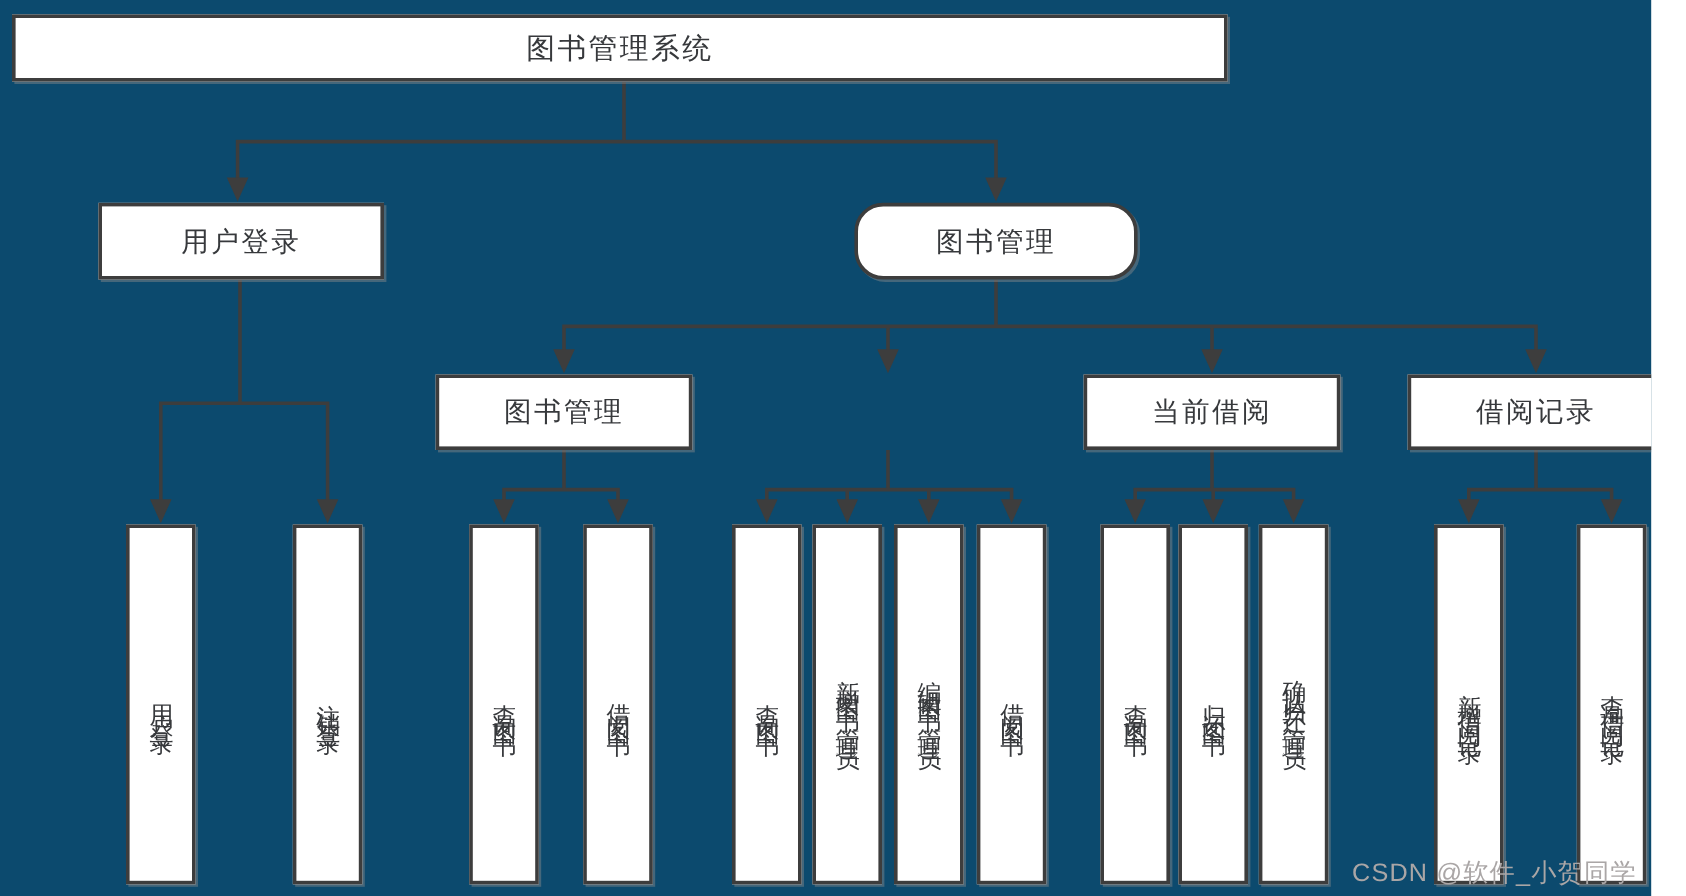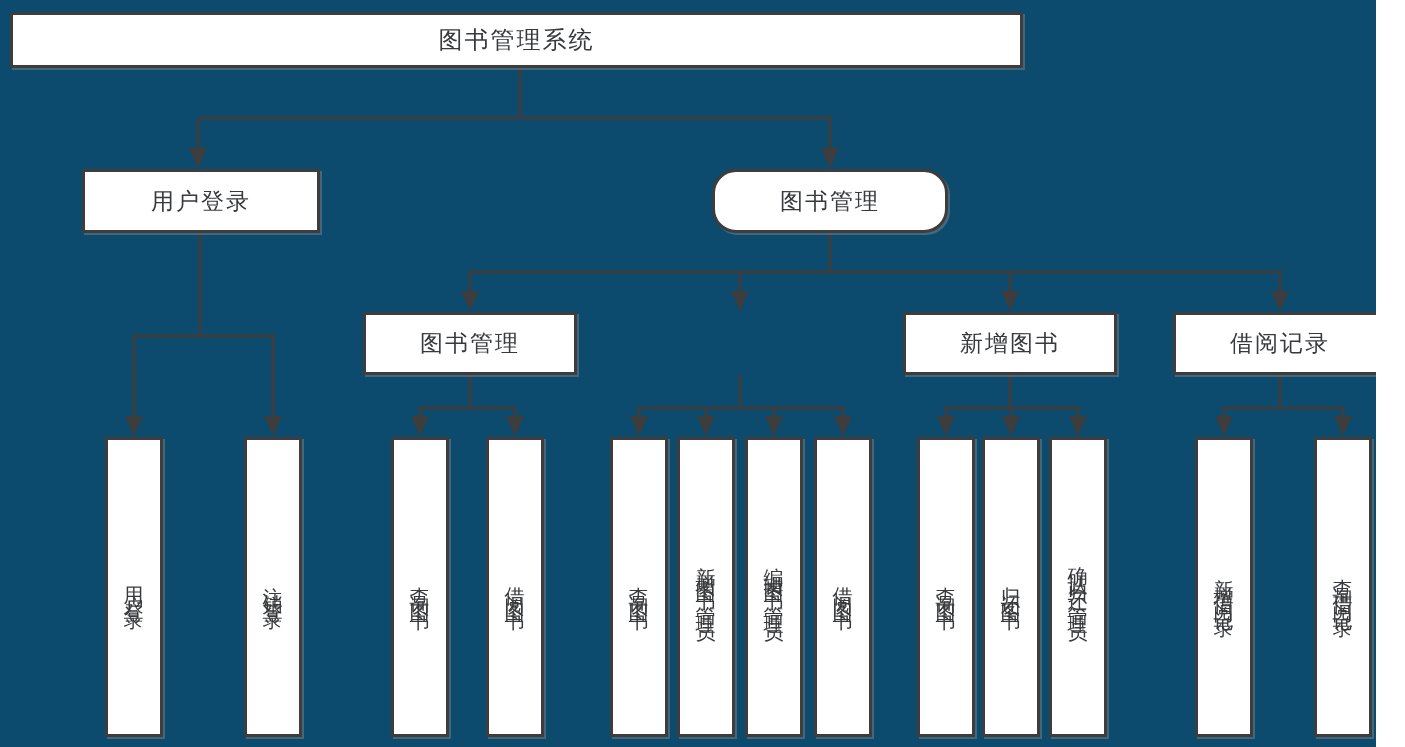--- a/index.html
+++ b/index.html
@@ -115,21 +115,21 @@
     <span>用户登录</span>
   </div>
   <div class="node hbox" style="left:712px; top:169px; width:236px; height:64px;border-radius:24px;">
     <span>图书管理</span>
   </div>
 
   <div class="node hbox" style="left:363px; top:312px; width:214px; height:63px;">
     <span>图书管理</span>
   </div>
   <div class="node hbox" style="left:903px; top:312px; width:214px; height:63px;">
-    <span>新增图书</span>
+    <span>当前借阅</span>
   </div>
   <div class="node hbox" style="left:1173px; top:312px; width:214px; height:63px;">
     <span>借阅记录</span>
   </div>
 
   <div class="node vbox" style="left:105px;">
     <span>用户登录</span>
   </div>
   <div class="node vbox" style="left:244px;">
     <span>注销登录</span>
@@ -161,14 +161,15 @@
   <div class="node vbox" style="left:1049px;">
     <span>确认归还（管理员）</span>
   </div>
   <div class="node vbox" style="left:1195px;">
     <span>新增借阅记录</span>
   </div>
   <div class="node vbox" style="left:1314px;">
     <span>查询借阅记录</span>
   </div>
 
+  <div class="watermark">CSDN @软件_小贺同学</div>
 
 </div>
 
 </body></html>

